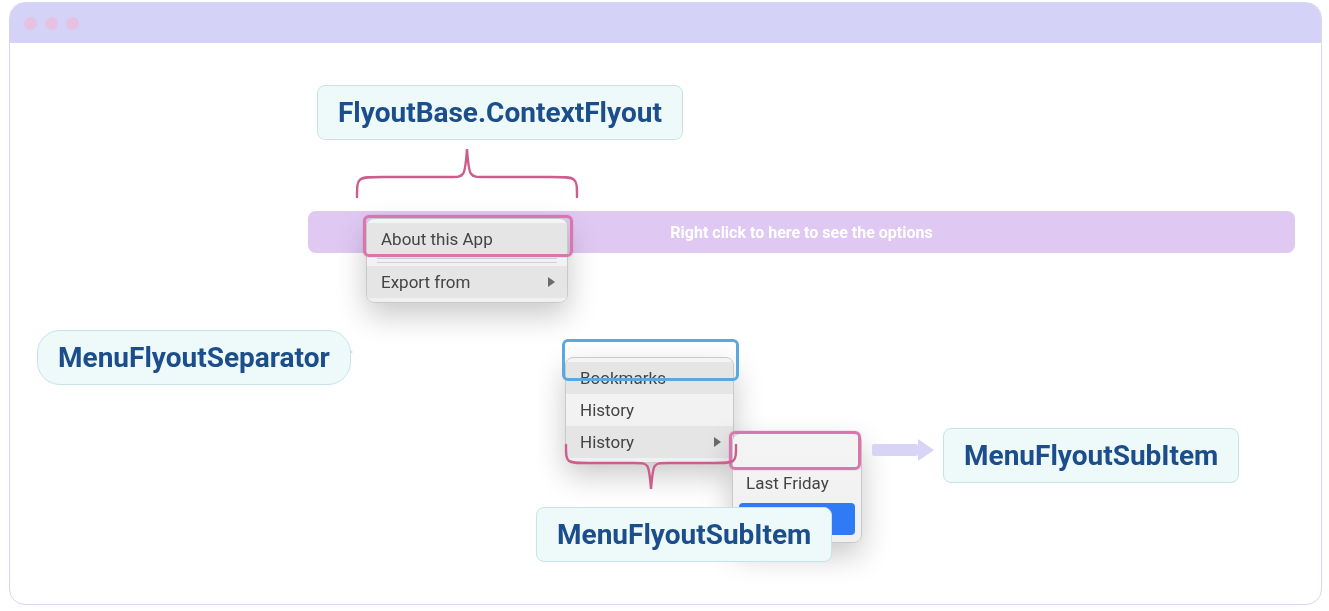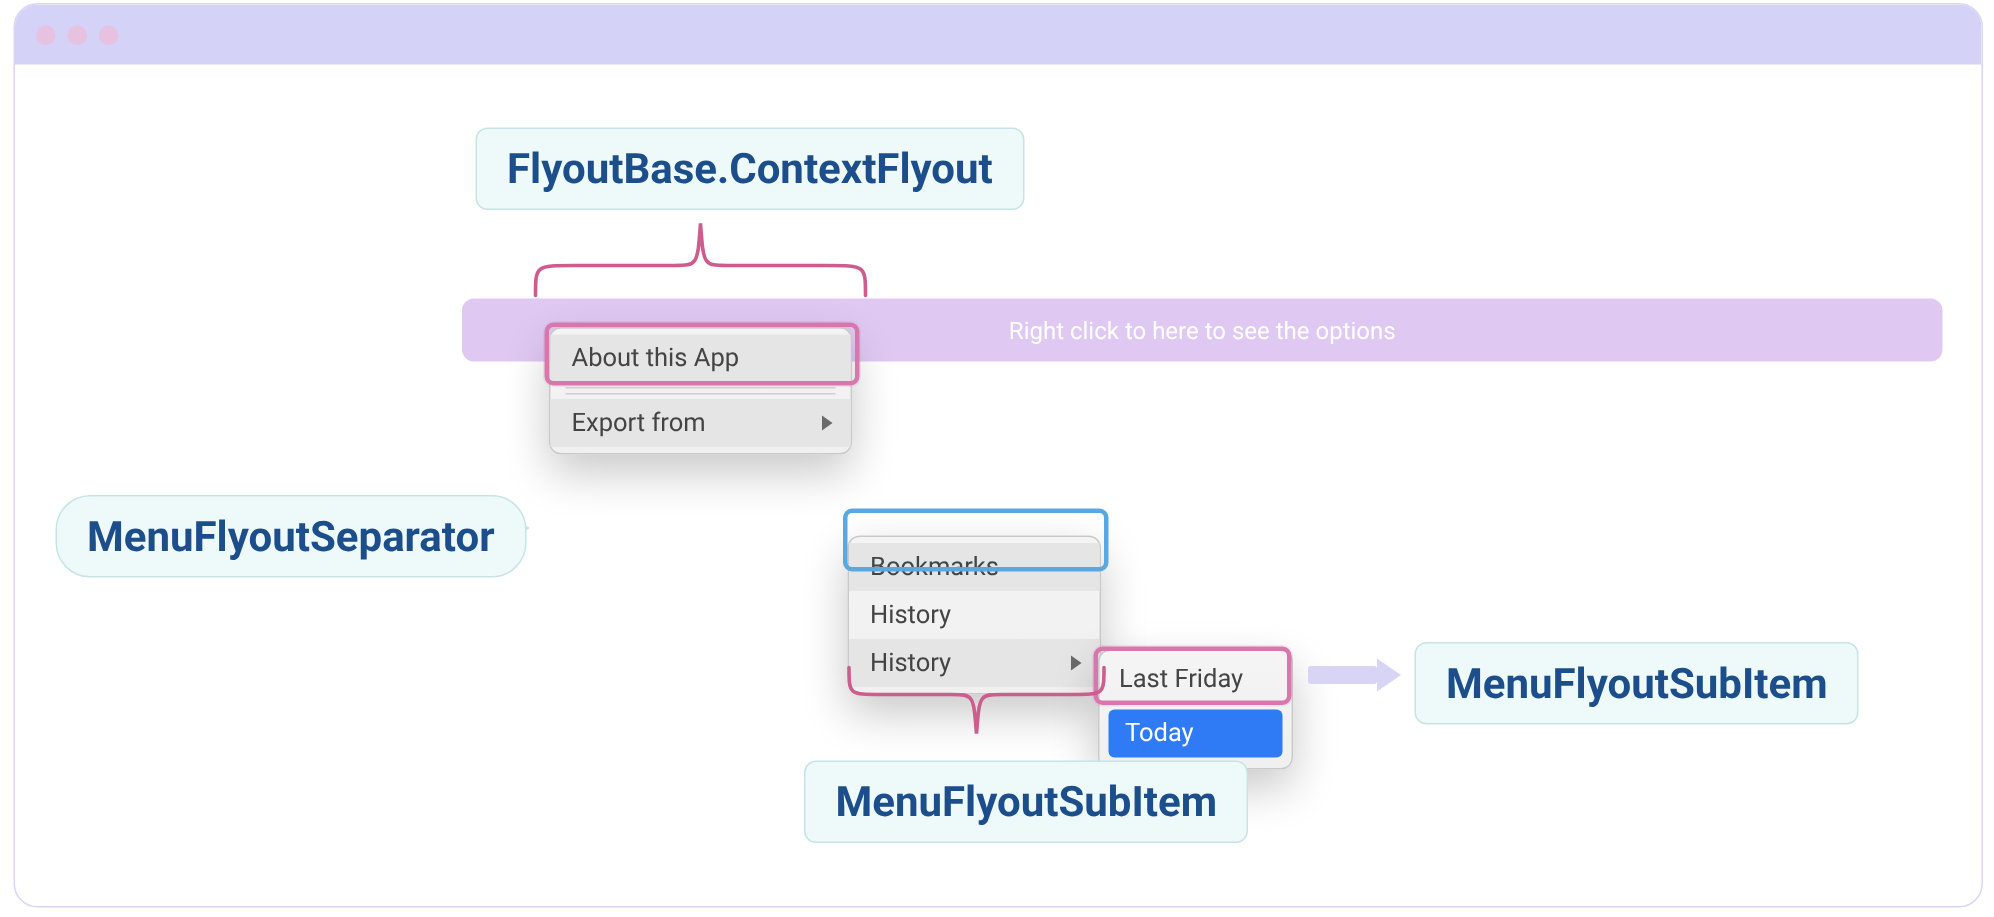--- a/index.html
+++ b/index.html
@@ -41,28 +41,28 @@
   }
   .content {
     position: relative;
     width: 100%;
     height: calc(100% - 40px);
   }
   
   .hintbar {
     position: absolute;
     left: 298px;
-    top: 156px;
+    top: 168px;
     width: 987px;
     height: 42px;
     background: #dfc9f3;
     border-radius: 8px;
     color: #ffffff;
     font-size: 16px;
-    font-weight: 400;
+    font-weight: 700;
     display: flex;
     align-items: center;
     justify-content: center;
   }
 
   
   .menu {
     position: absolute;
     background: linear-gradient(#f4f4f4, #f0f0f0);
     border: 1px solid #c9c9c9;
@@ -186,21 +186,21 @@
         <div class="item">
           <span>History</span>
         </div>
         <div class="item hover">
           <span>History</span>
           <span class="chevron"></span>
         </div>
       </div>
 
       <div class="menu" style="left:722px; top:390px; width:122px; padding:3px;">
-        <div class="item" style="padding:4px 10px;">
+        <div class="item" style="padding:4px 10px;margin-top:30px;">
           <span>Last Friday</span>
         </div>
         <div class="item selblue">
           <span>Today</span>
         </div>
       </div>
 
       <div class="hlbox pink" style="left:353px; top:172px; width:204px; height:36px;"></div>
       <div class="hlbox blue" style="left:552px; top:296px; width:171px; height:36px;"></div>
       <div class="hlbox pink" style="left:719px; top:388px; width:126px; height:33px;"></div>

